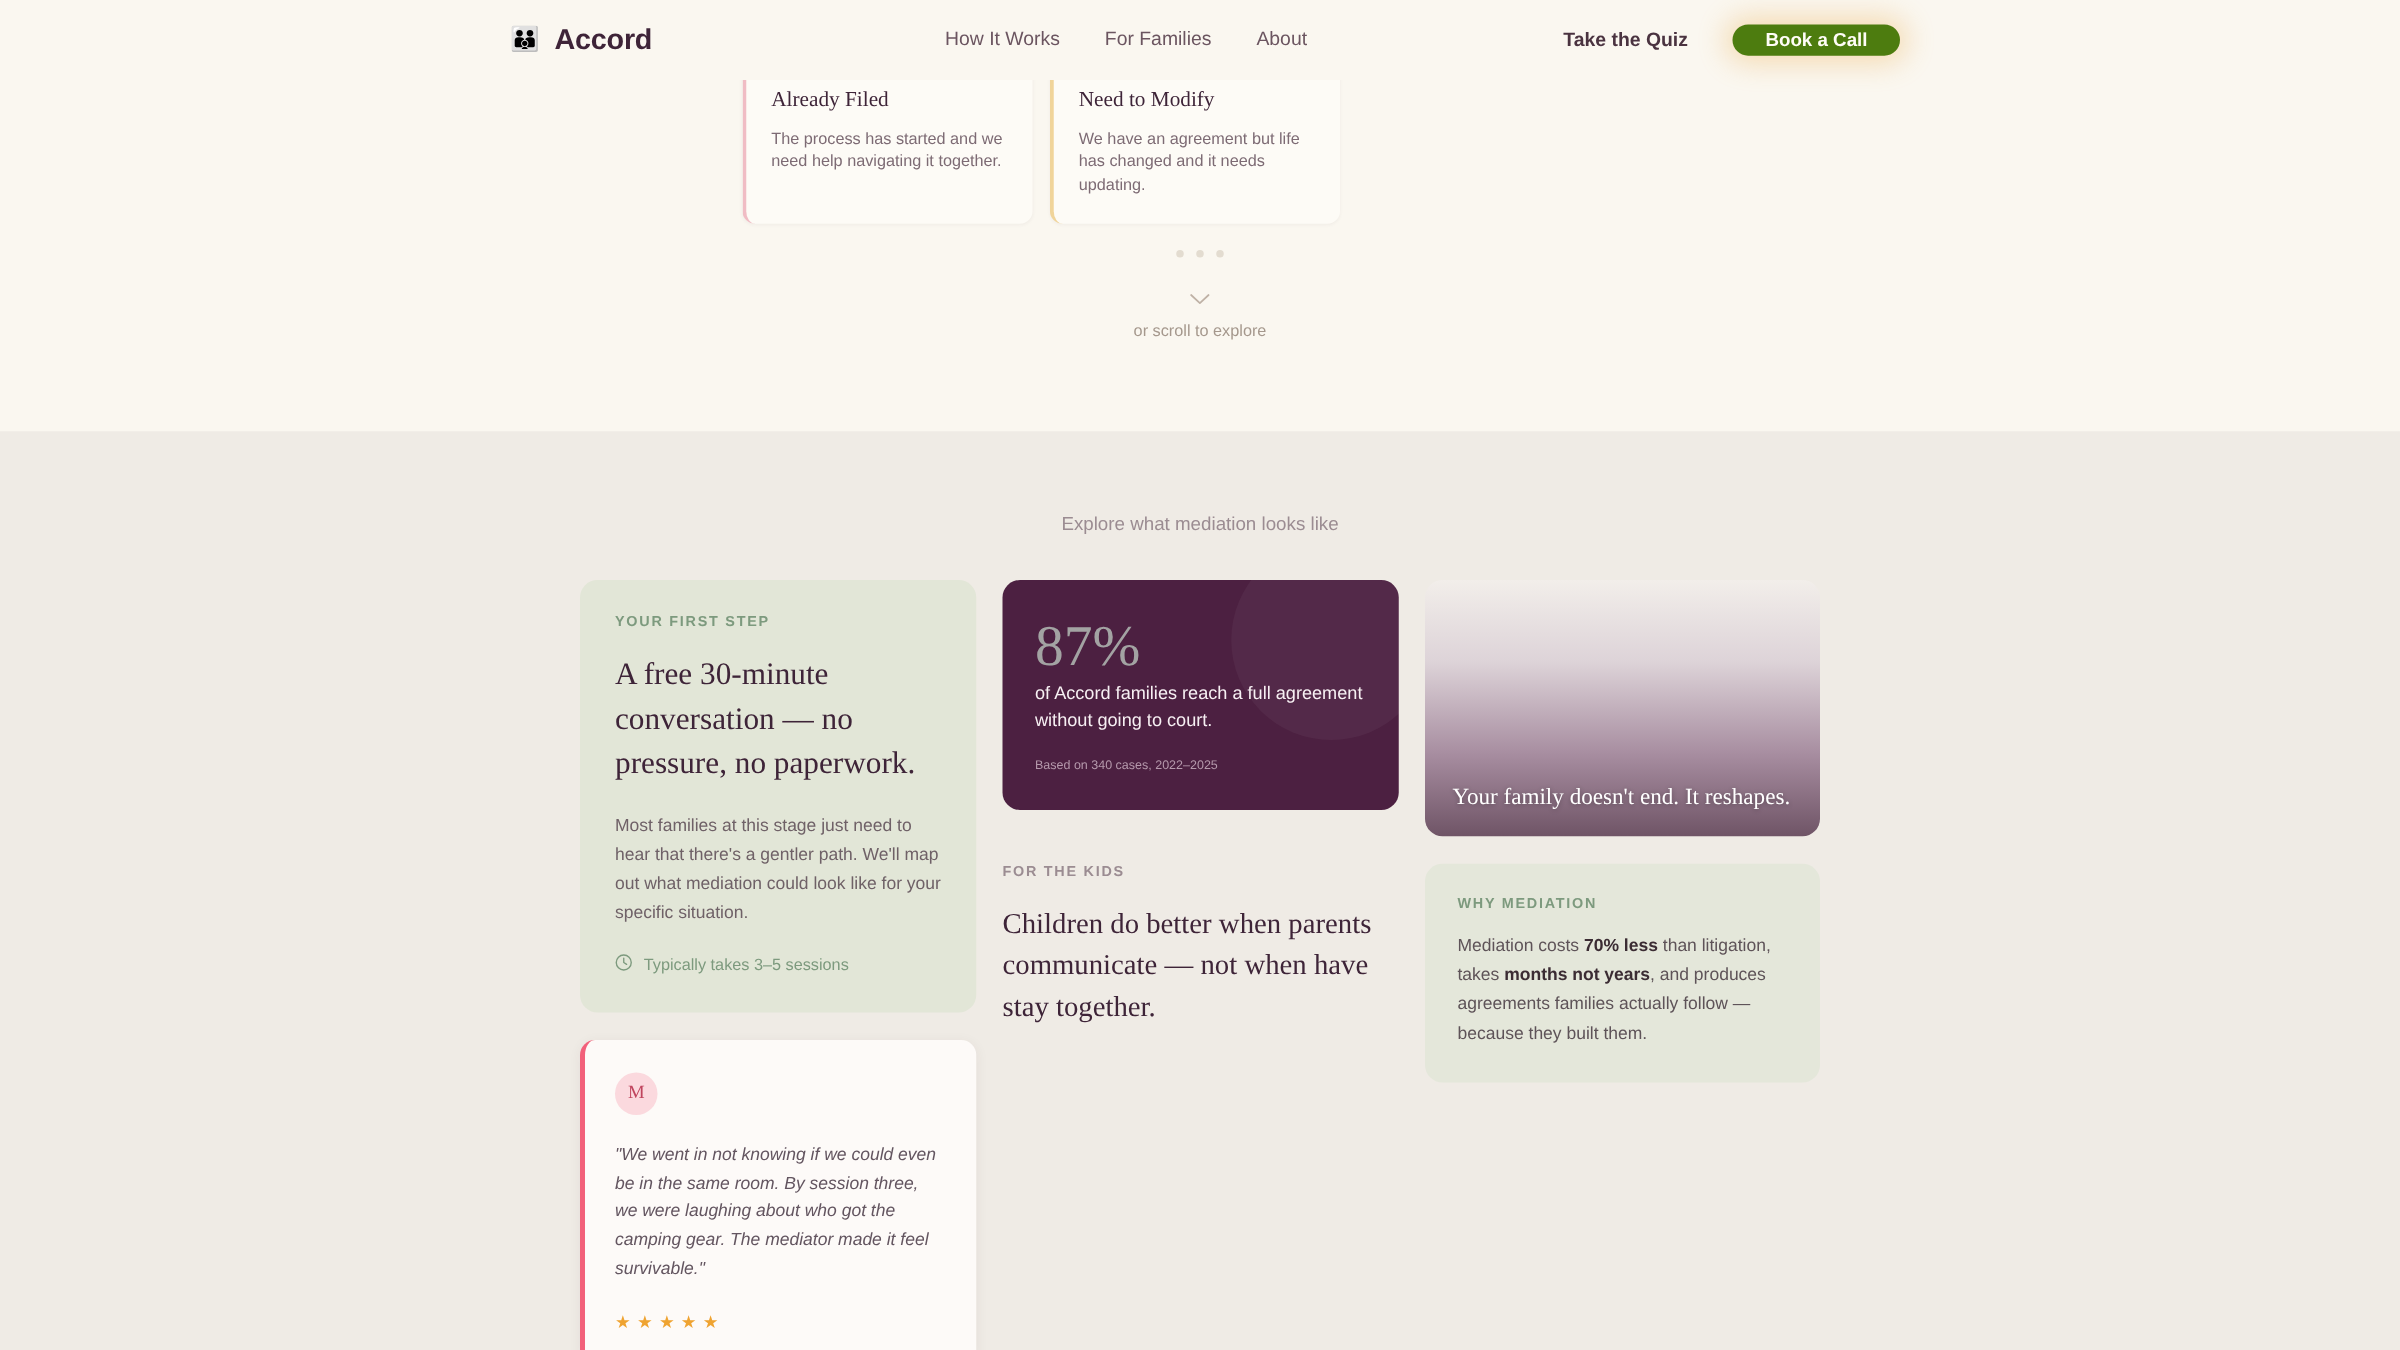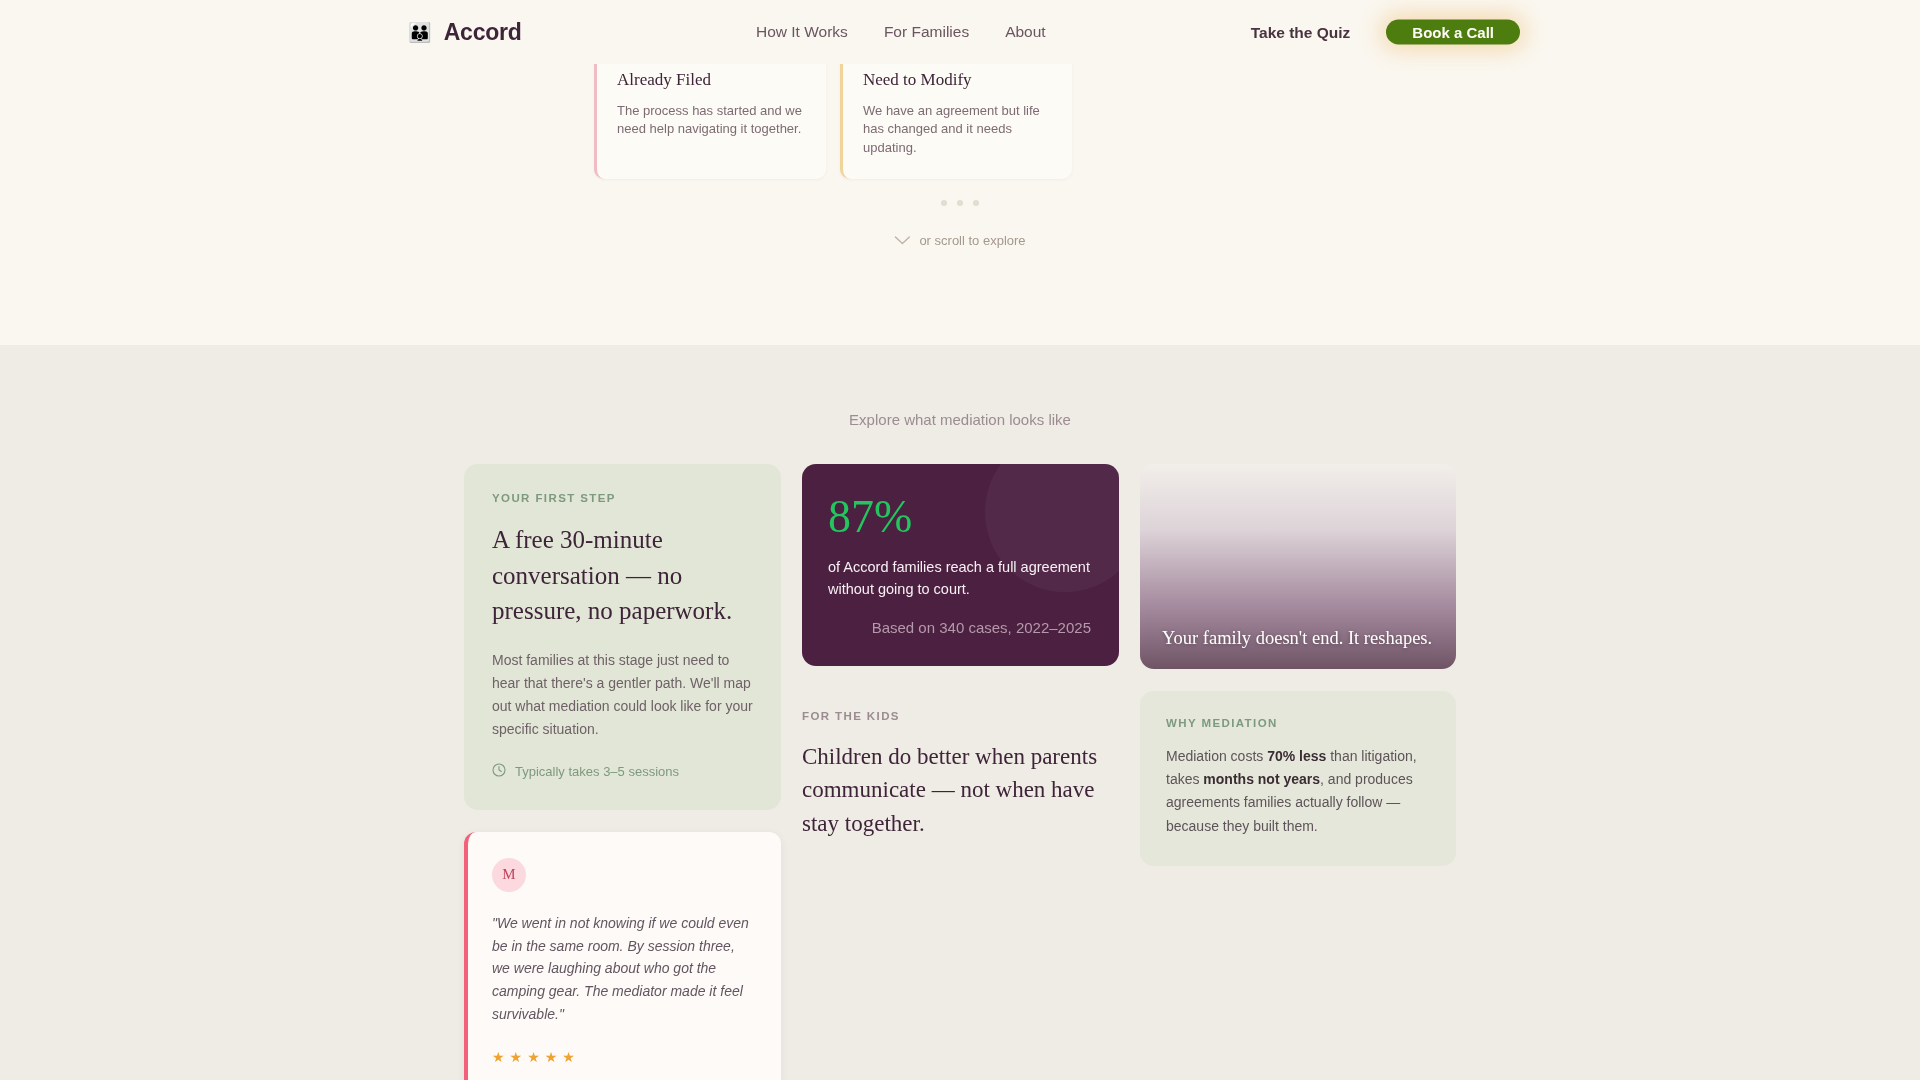--- a/index.html
+++ b/index.html
@@ -83,21 +83,21 @@
   }
 
   
   .dots {
     position: absolute; left: 50%; top: 200px; transform: translateX(-50%);
     display: flex; gap: 10px;
   }
   .dot { width: 6px; height: 6px; border-radius: 50%; background: #e3dcd0; }
   .scroll-hint {
     position: absolute; left: 50%; top: 232px; transform: translateX(-50%);
-    display: flex; flex-direction: row; align-items: center; gap: 9px;
+    display: flex; flex-direction: column; align-items: center; gap: 9px;
   }
   .chev { color: #bfb2a6; line-height: 1; }
   .scroll-text { font-size: 13px; color: #a5988d; white-space: nowrap; }
 
   
   .explore-band {
     position: absolute; left: 0; top: 345px; width: 1920px; height: 735px;
     background: #efebe5;
   }
   .explore-label {
@@ -177,29 +177,29 @@
     min-height: 145px;
   }
   .stat-blob {
     position: absolute; right: -26px; top: -32px;
     width: 160px; height: 160px; border-radius: 50%;
     background: rgba(255,255,255,0.045);
   }
   .stat-num {
     position: relative;
     font-family: "Liberation Serif", serif;
-    font-size: 46px; color: #22c55e; line-height: 1; margin-bottom: 16px;
+    font-size: 46px; color: #a3a3a3; line-height: 1; margin-bottom: 4px;
   }
   .stat-desc {
     position: relative;
     font-size: 14.5px; line-height: 1.55; color: #f7f0f3;
   }
   .stat-note {
     position: relative;
-    margin-top: 18px; font-size: 15px; color: #b599ac; text-align: right;
+    margin-top: 18px; font-size: 10px; color: #b599ac;
   }
 
   
   .block-kids { margin-top: 44px; }
   .block-kids .headline-serif { font-size: 23px; line-height: 1.45; margin-bottom: 18px; }
 
   
   .card-photo {
     position: relative; overflow: hidden;
     height: 205px;

